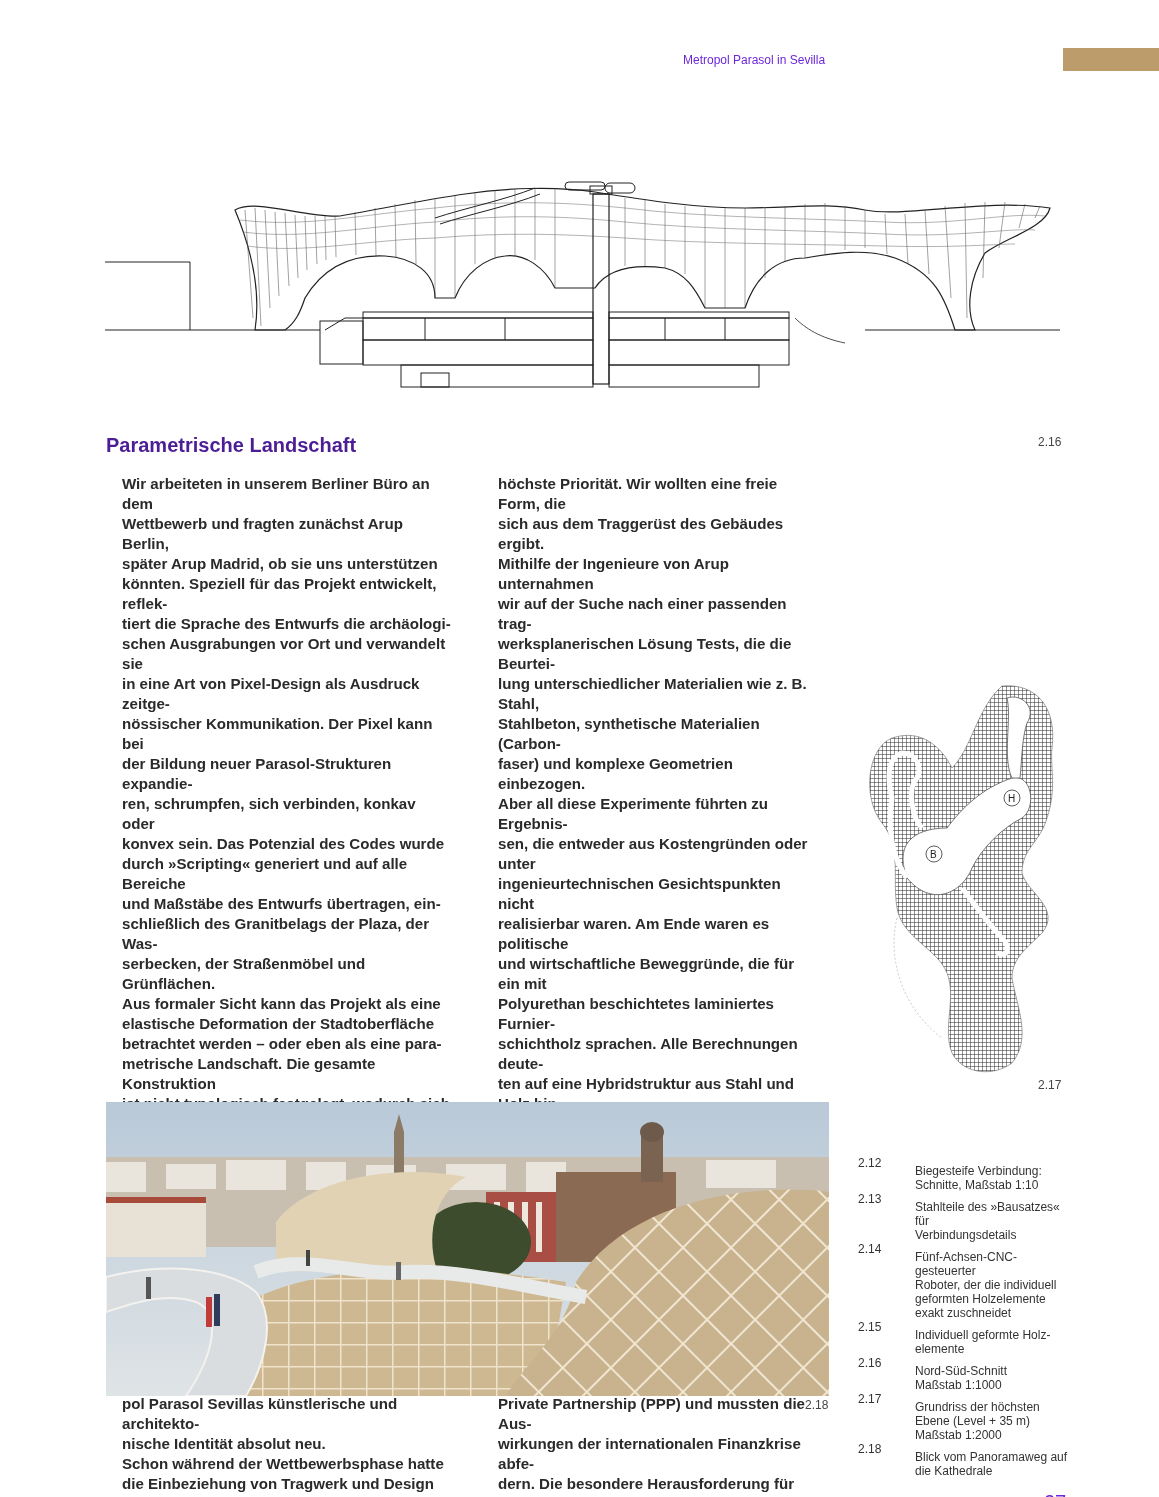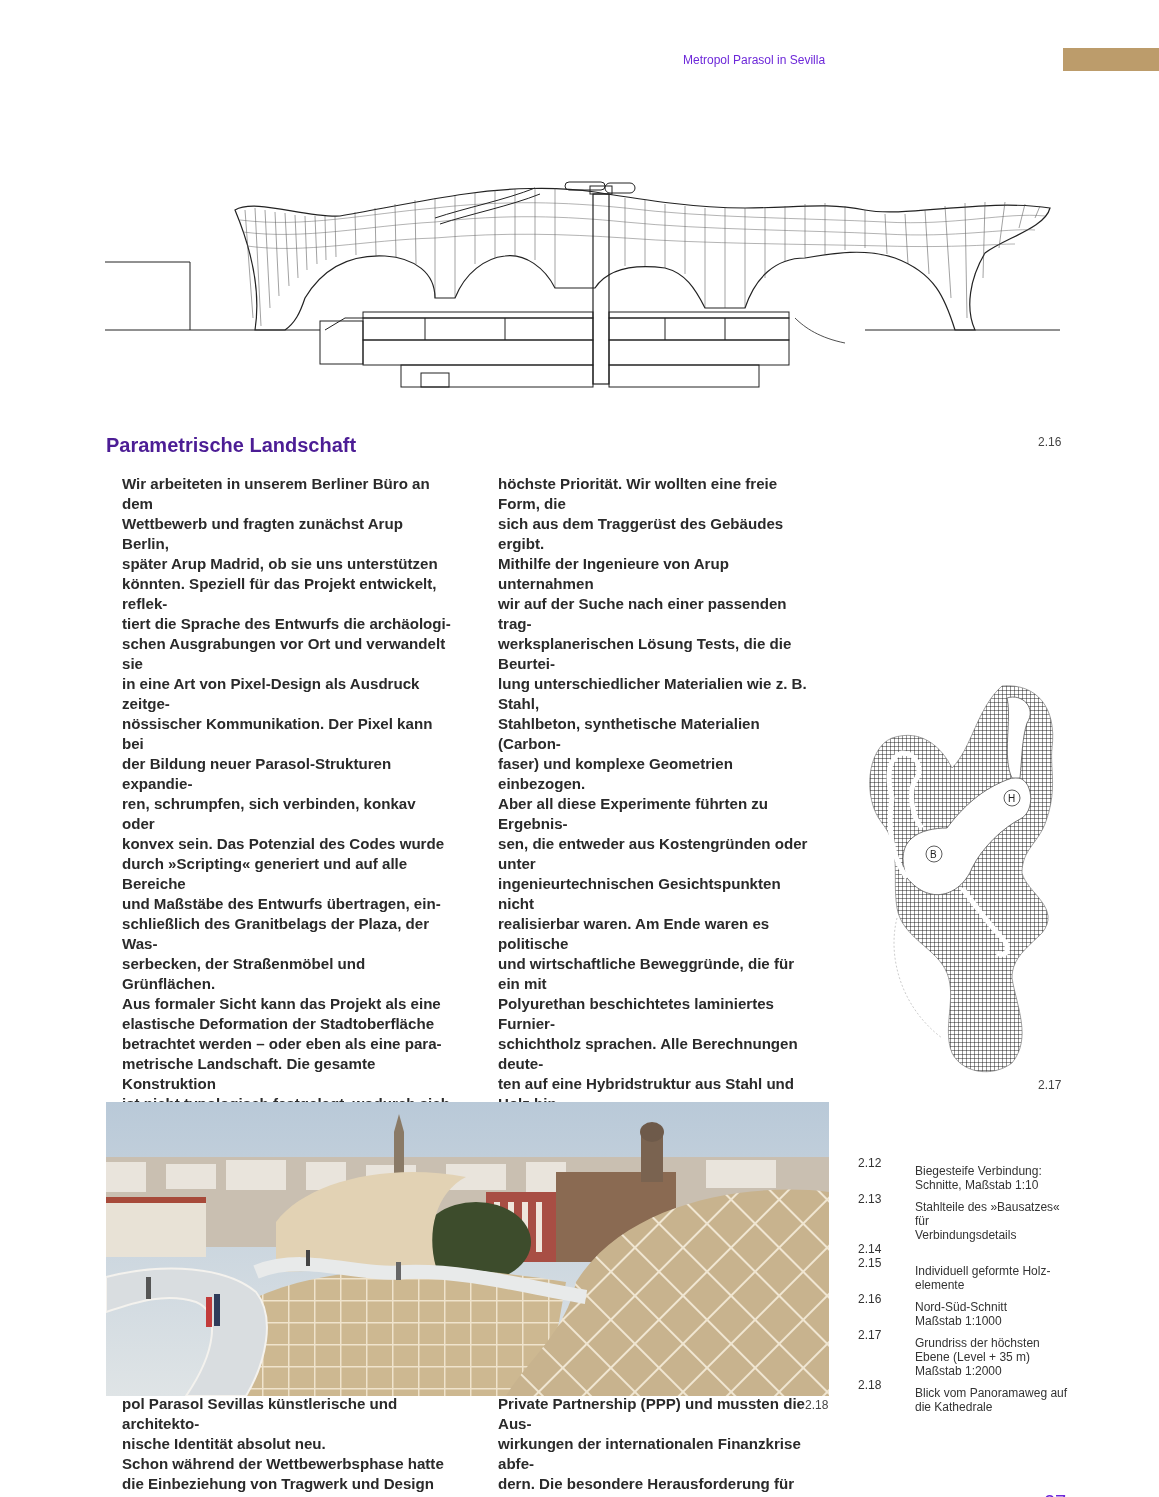--- a/index.html
+++ b/index.html
@@ -286,20 +286,24 @@
       <span class="cap-text">Biegesteife Verbindung:
 Schnitte, Maßstab 1:10</span>
     </div>
   <div class="cap">
       <span class="cap-num">2.13</span>
       <span class="cap-text">Stahlteile des »Bausatzes« für
 Verbindungsdetails</span>
     </div>
   <div class="cap">
       <span class="cap-num">2.14</span>
+      <span class="cap-text">Fünf-Achsen-CNC-gesteuerter
+Roboter, der die individuell
+geformten Holzelemente
+exakt zuschneidet</span>
     </div>
   <div class="cap">
       <span class="cap-num">2.15</span>
       <span class="cap-text">Individuell geformte Holz-
 elemente</span>
     </div>
   <div class="cap">
       <span class="cap-num">2.16</span>
       <span class="cap-text">Nord-Süd-Schnitt
 Maßstab 1:1000</span>

